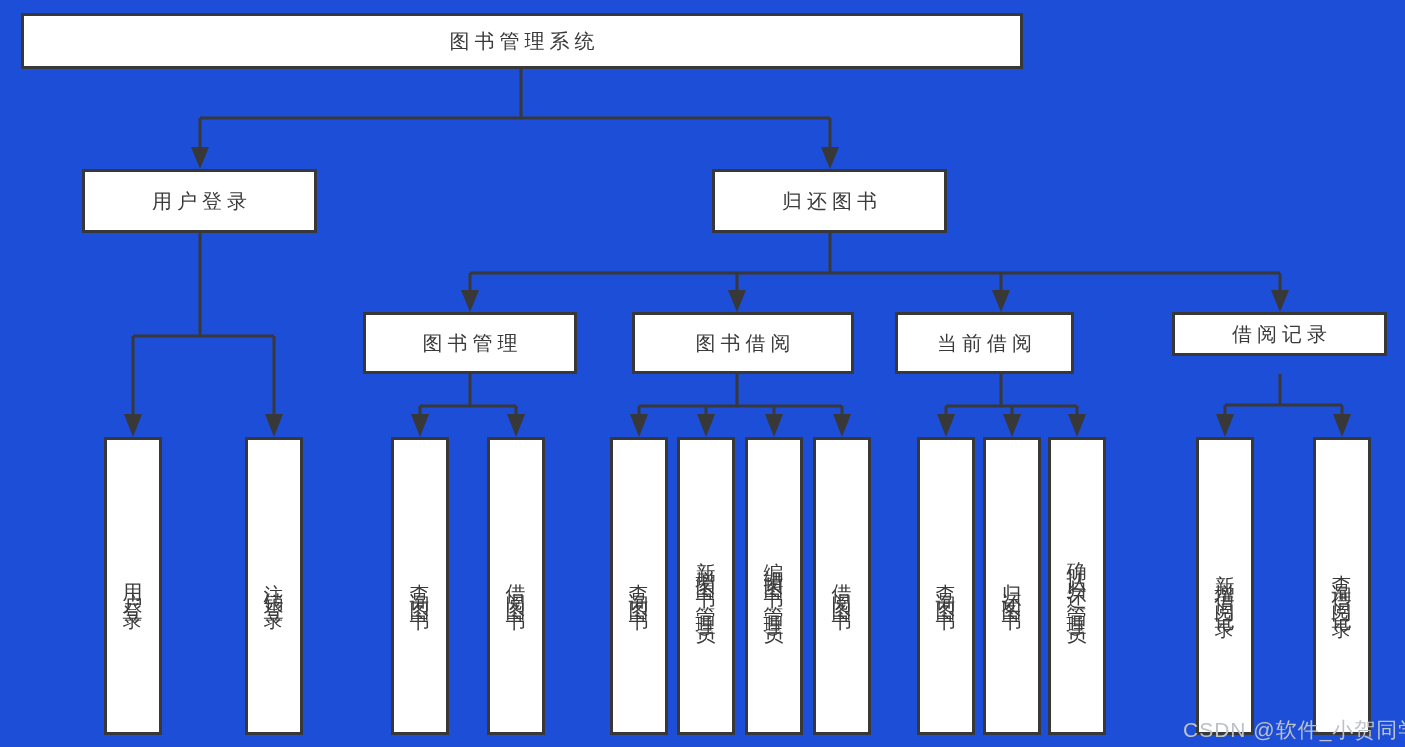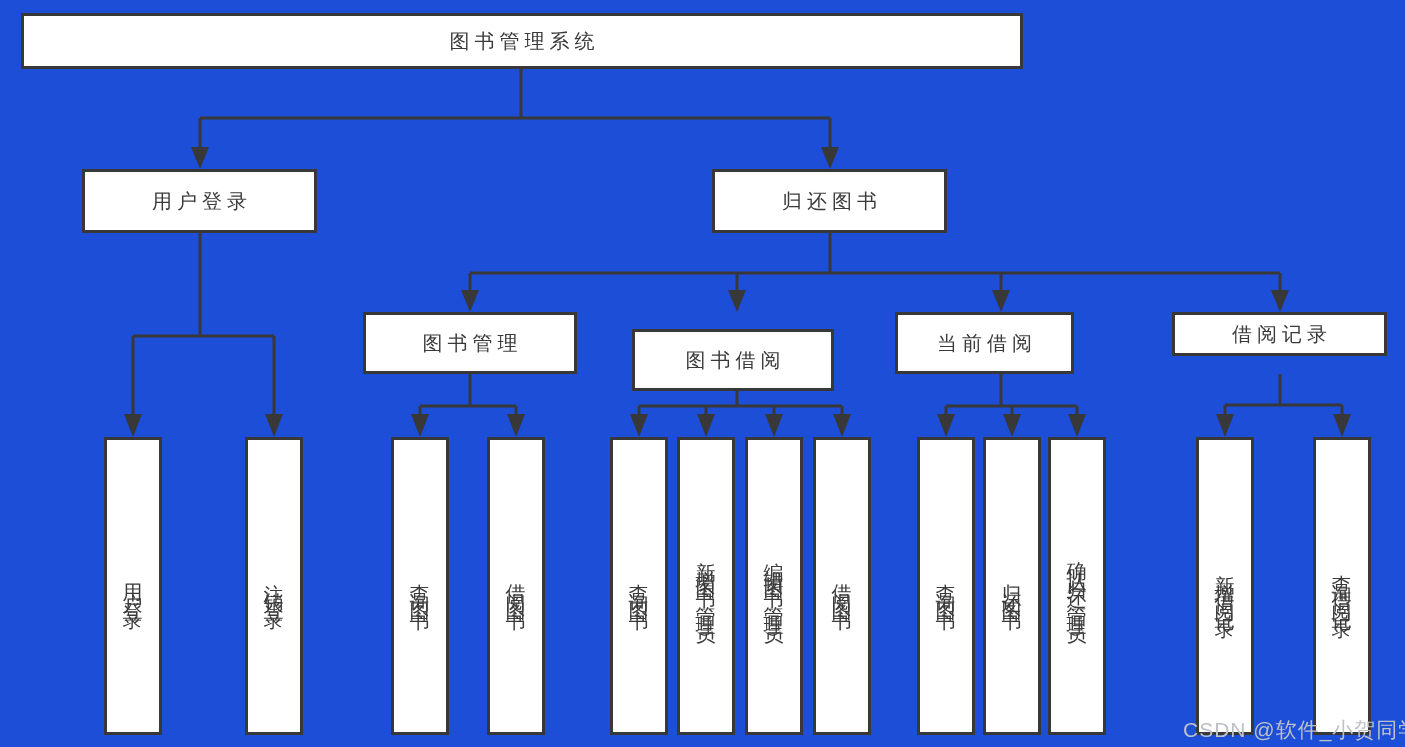--- a/index.html
+++ b/index.html
@@ -98,21 +98,21 @@
   <div class="node" style="left:82px;top:169px;width:235px;height:64px">
     <span class="hlabel">用户登录</span>
   </div>
   <div class="node" style="left:712px;top:169px;width:235px;height:64px">
     <span class="hlabel">归还图书</span>
   </div>
 
   <div class="node" style="left:363px;top:312px;width:214px;height:62px">
     <span class="hlabel">图书管理</span>
   </div>
-  <div class="node" style="left:632px;top:329px;width:202px;height:62px">
+  <div class="node" style="left:632px;top:312px;width:222px;height:62px">
     <span class="hlabel">图书借阅</span>
   </div>
   <div class="node" style="left:895px;top:312px;width:179px;height:62px">
     <span class="hlabel">当前借阅</span>
   </div>
   <div class="node" style="left:1172px;top:312px;width:215px;height:44px">
     <span class="hlabel">借阅记录</span>
   </div>
 
   <div class="node leaf" style="left:104px;top:437px;width:58px;height:298px">

